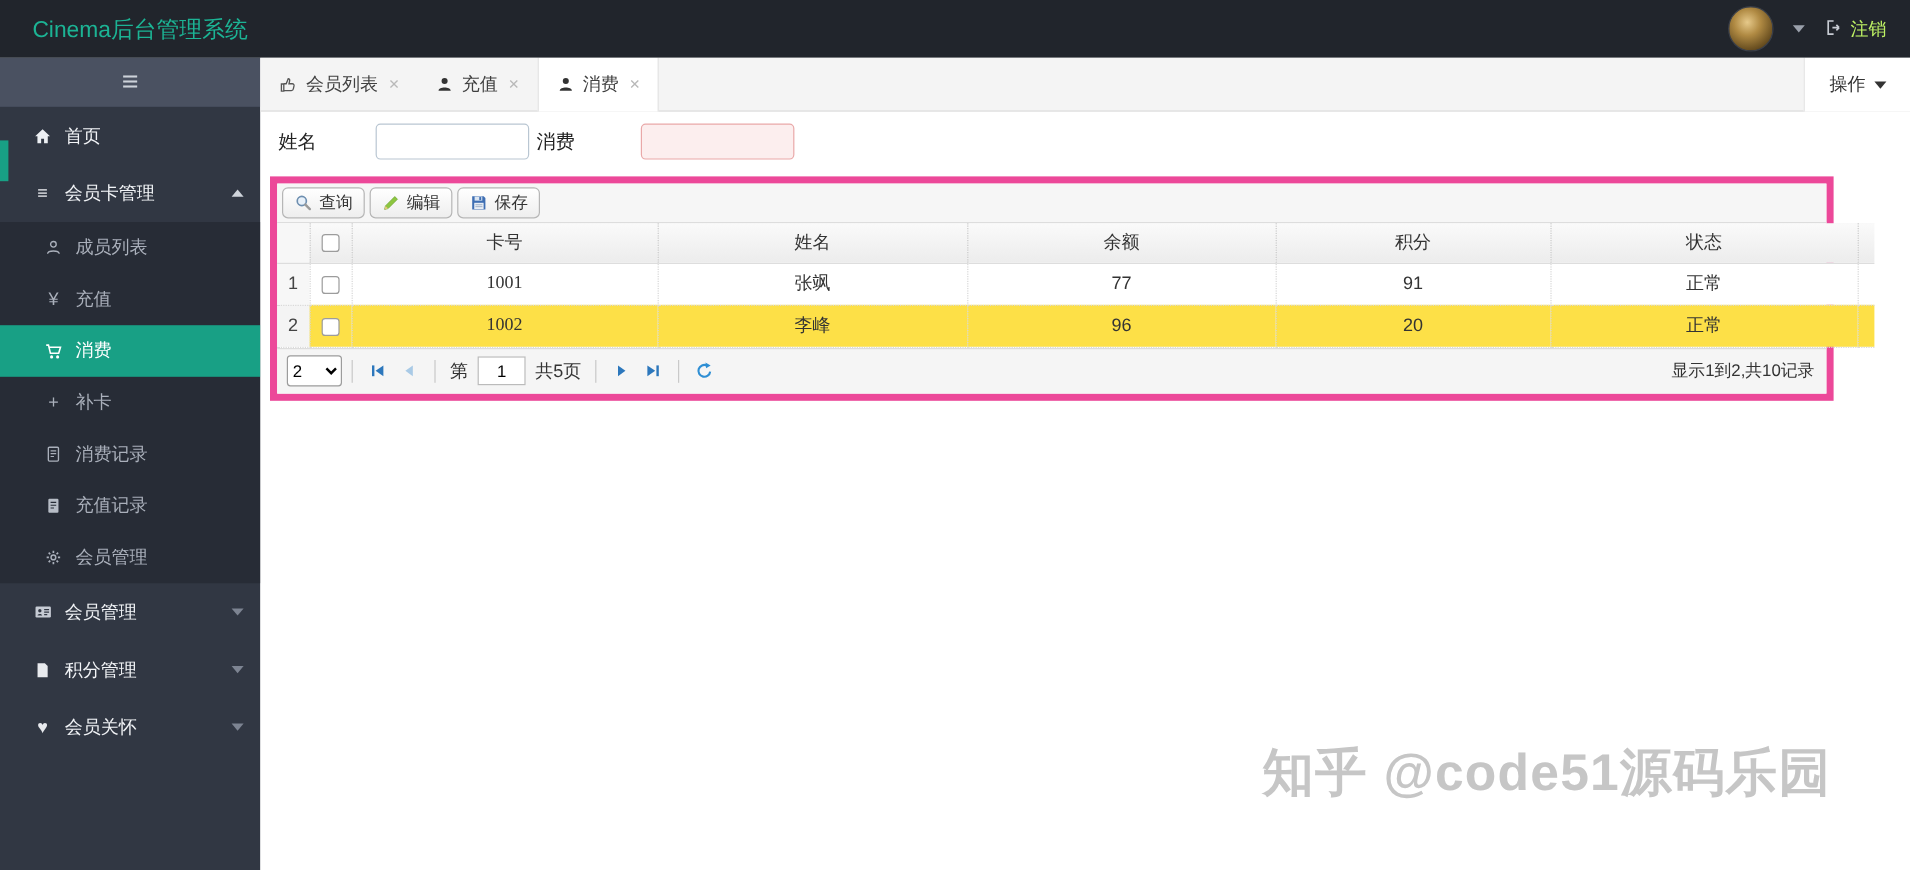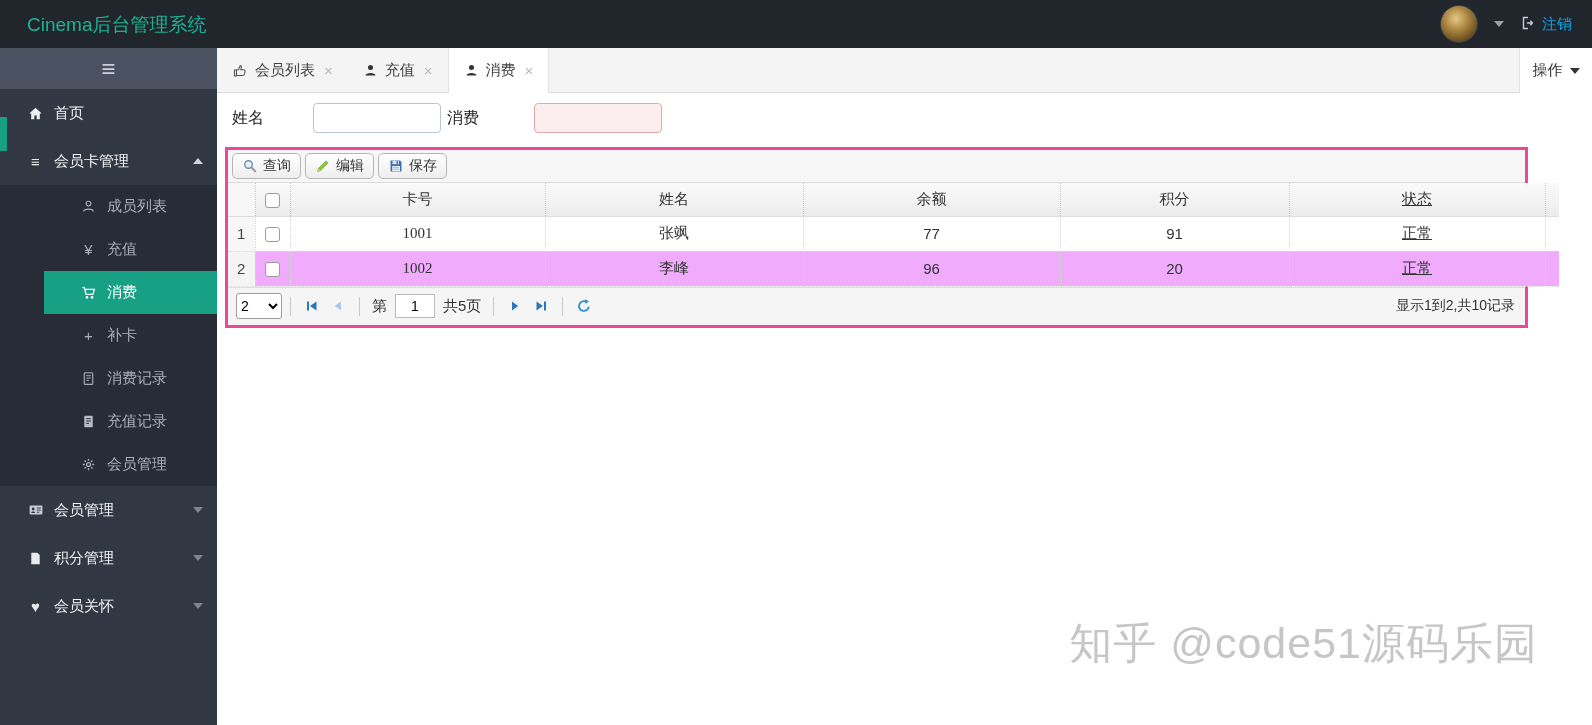--- a/index.html
+++ b/index.html
@@ -8,87 +8,87 @@
 
   
   .navbar { position:absolute; left:0; top:0; width:1592px; height:48px; background:#21252c; z-index:5; }
   .navbar-title { position:absolute; left:27px; top:12px; font-size:19px; color:#1cb394; }
   .navbar-right { position:absolute; right:20px; top:0; height:48px; display:flex; align-items:center; gap:16px; }
   .avatar { width:38px; height:38px; border-radius:50%;
             background:radial-gradient(circle at 42% 35%, #e6c98a 0%, #b08a43 35%, #6d5222 70%, #332612 100%);
             border:1px solid #3a3f49; cursor:pointer; }
   .caret-down-s { width:0; height:0; border-left:5px solid transparent; border-right:5px solid transparent;
                   border-top:6px solid #9aa0ab; }
-  .logout { display:flex; gap:6px; color:#0ea5e9; font-size:15px; cursor:pointer; }
+  .logout { display:flex; gap:6px; color:#bef264; font-size:15px; cursor:pointer; }
 
   
   .sidebar { position:absolute; left:0; top:48px; width:217px; height:677px; background:#313743; }
   .sidebar-header { height:41px; background:#4a5161; display:flex; align-items:center; justify-content:center; }
   .hamburger { color:#cdd2da; font-size:24px; line-height:1; cursor:pointer; }
   .active-strip { position:absolute; left:0; top:69px; width:7px; height:34px; background:#18a085; }
   .menu { }
   .menu-item { position:relative; height:48px; display:flex; align-items:center; padding-left:27px;
                color:#f2f4f7; font-size:15px; cursor:pointer; }
   .menu-item .mi-icon { width:17px; margin-right:10px; display:inline-flex; justify-content:center; color:#e8eaee; font-size:15px; }
   .submenu { background:#272c36; }
-  .submenu .menu-item { height:43px; padding-left:36px; color:#aab0bb;margin-left:44px; }
+  .submenu .menu-item { height:43px; padding-left:36px; color:#aab0bb; }
   .submenu .menu-item .mi-icon { color:#aab0bb; }
   .menu-item.active { background:#18a085; color:#fff; }
   .menu-item.active .mi-icon { color:#fff; }
   .caret-up { position:absolute; right:14px; width:0; height:0; border-left:5px solid transparent;
               border-right:5px solid transparent; border-bottom:6px solid #cfd4db; }
   .caret-dn { position:absolute; right:14px; width:0; height:0; border-left:5px solid transparent;
               border-right:5px solid transparent; border-top:6px solid #7d8492; }
 
   
   .content { position:absolute; left:217px; top:48px; width:1375px; height:677px; background:#fff; }
 
   .tabbar { position:relative; height:45px; background:#f4f4f4; border-bottom:1px solid #dcdcdc; display:flex; }
   .tab { display:flex; align-items:center; gap:7px; padding:0 15px; font-size:15px; color:#404040; cursor:pointer; height:45px; }
   .tab .tab-close { color:#b9b9b9; font-size:15px; margin-left:2px; cursor:pointer; }
   .tab.active { background:#fff; border-left:1px solid #e2e2e2; border-right:1px solid #e2e2e2; }
-  .tab-actions { position:absolute; right:0; top:0; width:73px; height:45px; background:#fff; border-left:1px solid #e3e3e3;
+  .tab-actions { position:absolute; right:0; top:0; width:89px; height:45px; background:#fff; border-left:1px solid #e3e3e3;
                  display:flex; align-items:center; justify-content:center; gap:7px; font-size:15px; color:#333; cursor:pointer;margin-left:24px; }
   .caret-dn-dark { width:0; height:0; border-left:5px solid transparent; border-right:5px solid transparent; border-top:6px solid #333; }
 
   .form-row { position:absolute; left:15px; top:55px; display:flex; align-items:center; }
   .form-label { font-size:16px; color:#222; }
   .lbl-name { width:81px; }
   .lbl-consume { width:87px; margin-left:6px; }
   .txt-input { width:128px; height:30px; border:1px solid #b9c6d2; border-radius:4px; padding:0 6px; font-size:14px; background:#fff; }
   .txt-input.invalid { background:#fceeee; border:1px solid #e9a8a8; }
 
-  .panel { position:absolute; left:8px; top:99px; width:1303px; border:3px solid #ec4899; }
+  .panel { position:absolute; left:8px; top:99px; width:1303px; border:6px solid #ec4899; }
   .toolbar { background:#f6f6f6; border-bottom:1px solid #ddd; padding:3px 4px; display:flex; gap:4px; }
   .tb-btn { display:inline-flex; align-items:center; gap:5px; height:26px; padding:0 9px; font-size:14px; color:#333;
             border:1px solid #b6b6b6; border-radius:5px; background:linear-gradient(#ffffff,#eeeeee); cursor:pointer; }
 
   table.grid { width:100%; border-collapse:collapse; table-layout:fixed; }
   .grid th { height:33px; font-weight:normal; font-size:15px; color:#333; text-align:center;
              background:linear-gradient(#fafafa,#ececec); border-right:1px dotted #c8c8c8; border-bottom:1px solid #ddd; }
   .grid td { height:35px; font-size:15px; color:#333; text-align:center;
              border-right:1px dotted #d6d6d6; border-bottom:1px dotted #d9d9d9; background:#fff; }
   .grid .c-num { width:27px; }
   .grid td.c-num, .grid th.c-num { background:#f7f7f7; color:#444; }
   .grid .c-chk { width:35px; }
   .grid .c-card { width:255px;font-family:Liberation Serif, serif; } .grid .c-name { width:258px; } .grid .c-bal { width:257px; }
-  .grid .c-pts { width:229px; } .grid .c-status { width:256px;text-decoration:underline; } .grid .c-fill { width:14px; border-right:none; }
-  .grid tr.alt td { background:#f0abfc; }
+  .grid .c-pts { width:229px; } .grid .c-status { width:256px; } .grid .c-fill { width:14px; border-right:none; }
+  .grid tr.alt td { background:#fde047; }
   .grid tr.alt td.c-num { background:#f4f4f4; }
   .chk { appearance:none; width:15px; height:15px; border:1px solid #9c9c9c; border-radius:3px; background:#fff; cursor:pointer; vertical-align:middle; }
 
   .pager { background:#f5f5f5; border-top:1px solid #ddd; height:38px; display:flex; align-items:center; padding:0 8px; position:relative; }
   .pg-select { height:26px; width:46px; font-size:14px; border:1px solid #9c9c9c; border-radius:3px; background:#fff; }
   .pg-sep { width:1px; height:19px; background:#c9c9c9; margin:0 8px; }
   .pg-btn { width:26px; height:26px; display:inline-flex; align-items:center; justify-content:center; cursor:pointer; border-radius:3px; }
   .pg-text { font-size:15px; color:#333; margin:0 4px; }
   .pg-input { width:40px; height:24px; border:1px solid #bbb; text-align:center; font-size:14px; margin:0 4px; }
   .pg-summary { position:absolute; right:10px; font-size:14px; color:#333; }
 
-  .watermark { position:absolute; right:54px; top:615px; font-size:43px; color:#c6c6c6; font-weight:400;
+  .watermark { position:absolute; right:66px; top:615px; font-size:43px; color:#c6c6c6; font-weight:700;
                letter-spacing:1px; white-space:nowrap; }
 
   svg { display:block; }
 </style>
 </head>
 <body>
 
 <div class="navbar">
   <div class="navbar-title">Cinema后台管理系统</div>
   <div class="navbar-right">

